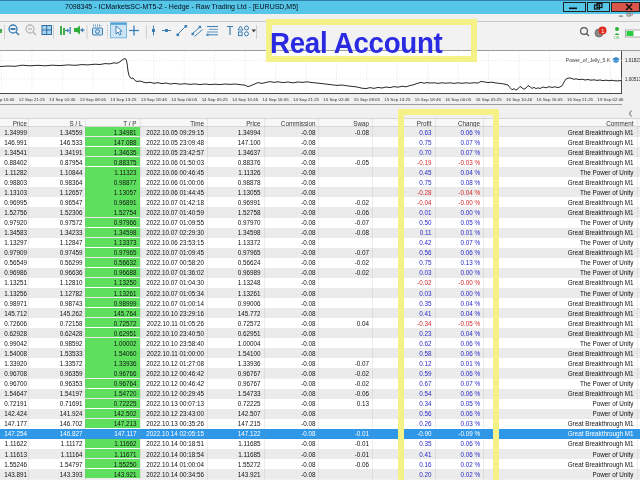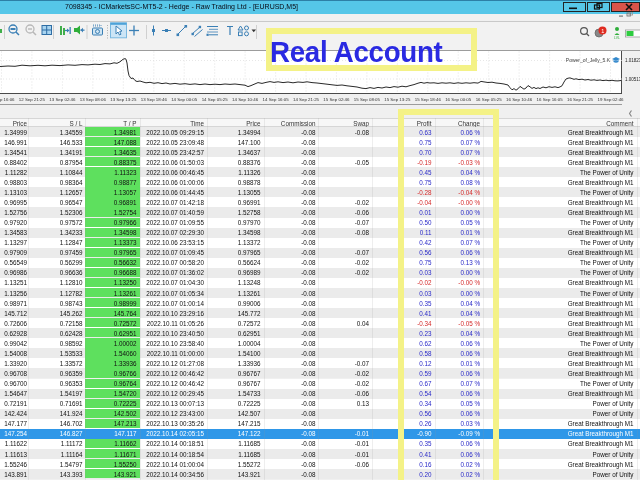--- a/index.html
+++ b/index.html
@@ -22,21 +22,21 @@
 #gapstrip { left:0; top:105px; width:640px; height:13px; background:#f0f0f0; }
 
 #thead { left:0; top:118px; width:640px; height:9px; background:#f7f7f7; border-top:1px solid #d6d6d6; border-bottom:1px solid #d6d6d6; }
 #thead .c, .tr .c { position:absolute; top:1px; font-size:6.3px; color:#111; white-space:nowrap; }
 .tr { position:absolute; left:0; width:640px; height:10.06px; }
 .tr .c { top:1.6px; }
 .gc { position:absolute; left:85px; top:0; width:55px; height:9.3px; background:#5ee05e; }
 .cd { position:absolute; top:118px; height:362px; width:1px; background:rgba(150,150,150,0.16); }
 
 .ybox { position:absolute; border:6px solid #f4f287; }
-#ra { left:266px; top:28px; width:210.5px; height:43px; }
+#ra { left:266px; top:19px; width:210.5px; height:43px; }
 #ra .t { position:absolute; left:-2px; top:1.6px; font-size:29px; font-weight:bold; color:#2a2ae2; letter-spacing:-0.3px; white-space:nowrap; transform:scaleX(0.955); transform-origin:left top; }
 #colbox { left:398px; top:109px; width:101px; height:378px; }
 .ea { position:absolute; top:57px; right:30px; font-size:5px; color:#444; }
 .plbl { position:absolute; left:625px; font-size:4.5px; color:#222; white-space:nowrap; }
 </style></head>
 <body>
 <div id="app">
   <div class="abs" id="menu"></div>
   <div class="abs" id="tbar"></div>
   <div class="abs" id="chart"></div>

